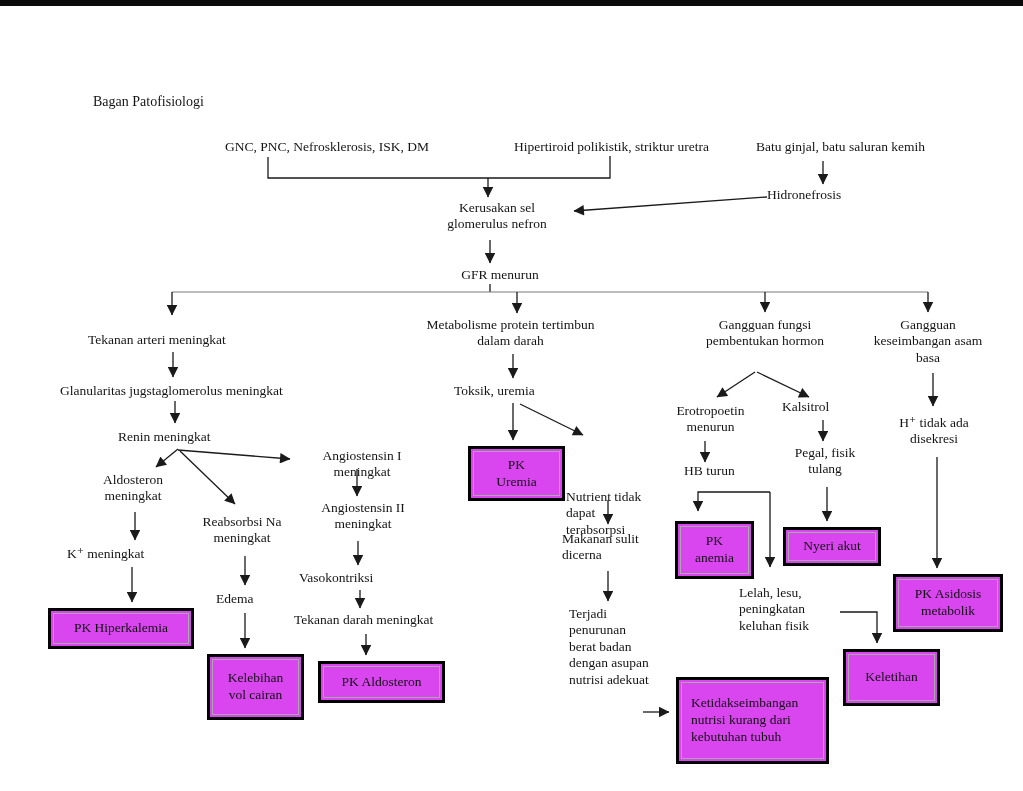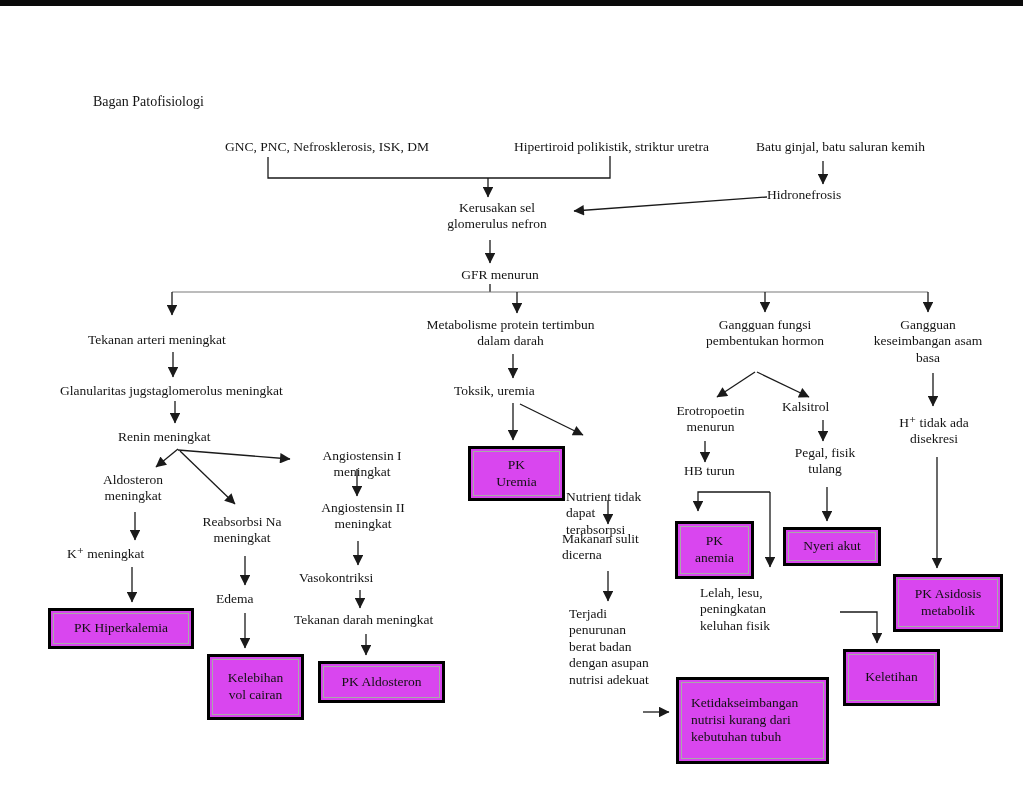--- a/index.html
+++ b/index.html
@@ -113,21 +113,21 @@
 nutrisi adekuat</div>
 
   <div class="n c" style="left:690px;top:317px;width:150px;">Gangguan fungsi
 pembentukan hormon</div>
   <div class="n c" style="left:668px;top:403px;width:85px;">Erotropoetin
 menurun</div>
   <div class="n" style="left:782px;top:399px;">Kalsitrol</div>
   <div class="n" style="left:684px;top:463px;">HB turun</div>
   <div class="n c" style="left:782px;top:445px;width:86px;">Pegal, fisik
 tulang</div>
-  <div class="n" style="left:700px;top:585px;width:95px;font-family:Liberation Serif, serif;">Lelah, lesu,
+  <div class="n" style="left:739px;top:585px;width:95px;font-family:Liberation Serif, serif;">Lelah, lesu,
 peningkatan
 keluhan fisik</div>
 
   <div class="n c" style="left:860px;top:317px;width:136px;">Gangguan
 keseimbangan asam
 basa</div>
   <div class="n c" style="left:884px;top:415px;width:100px;">H⁺ tidak ada
 disekresi</div>
 
   <div class="box" style="left:468px;top:446px;width:97px;height:55px;">

